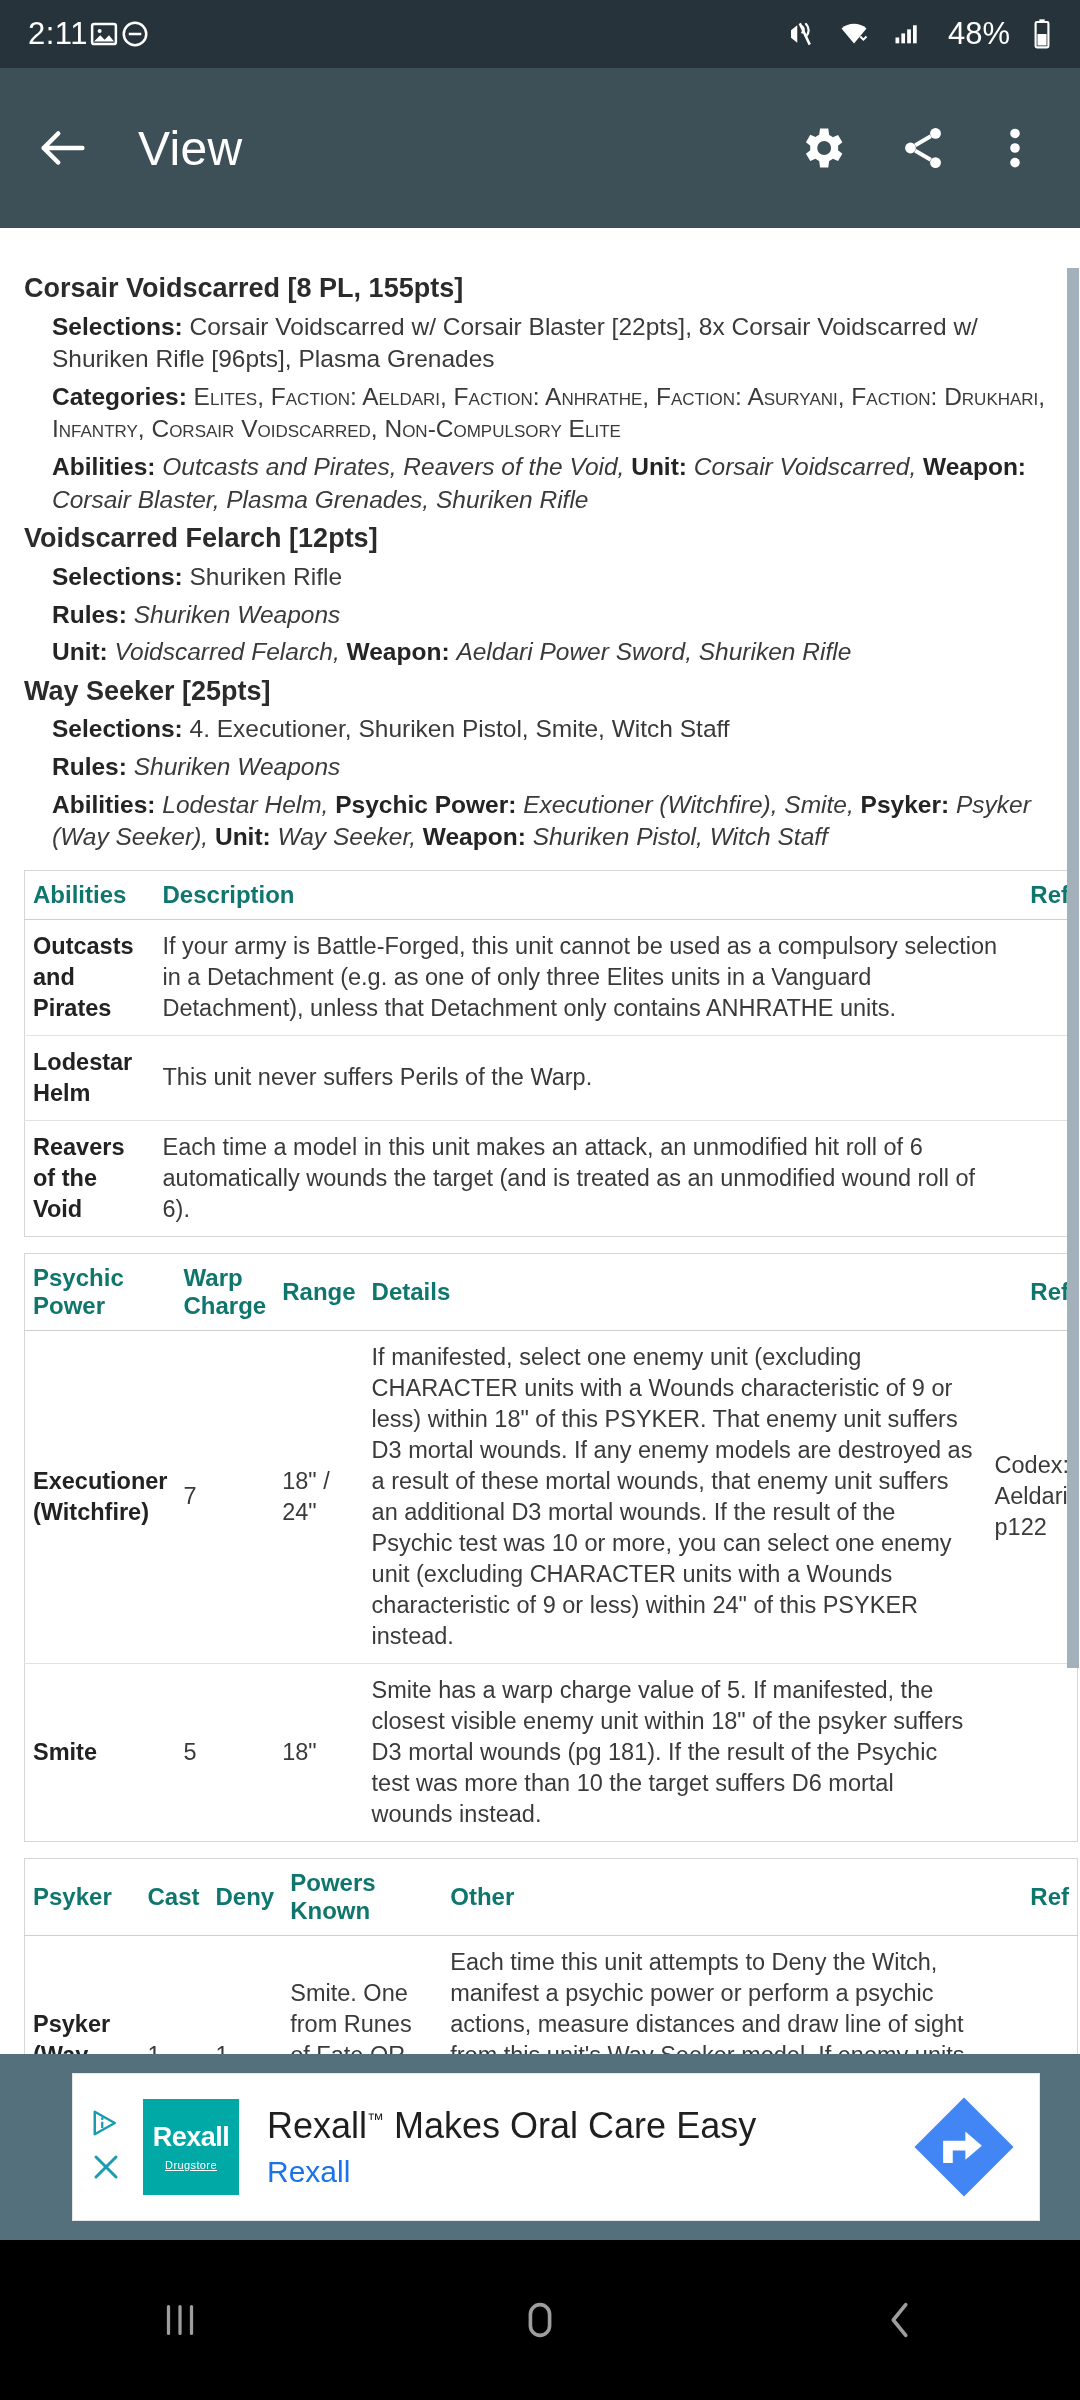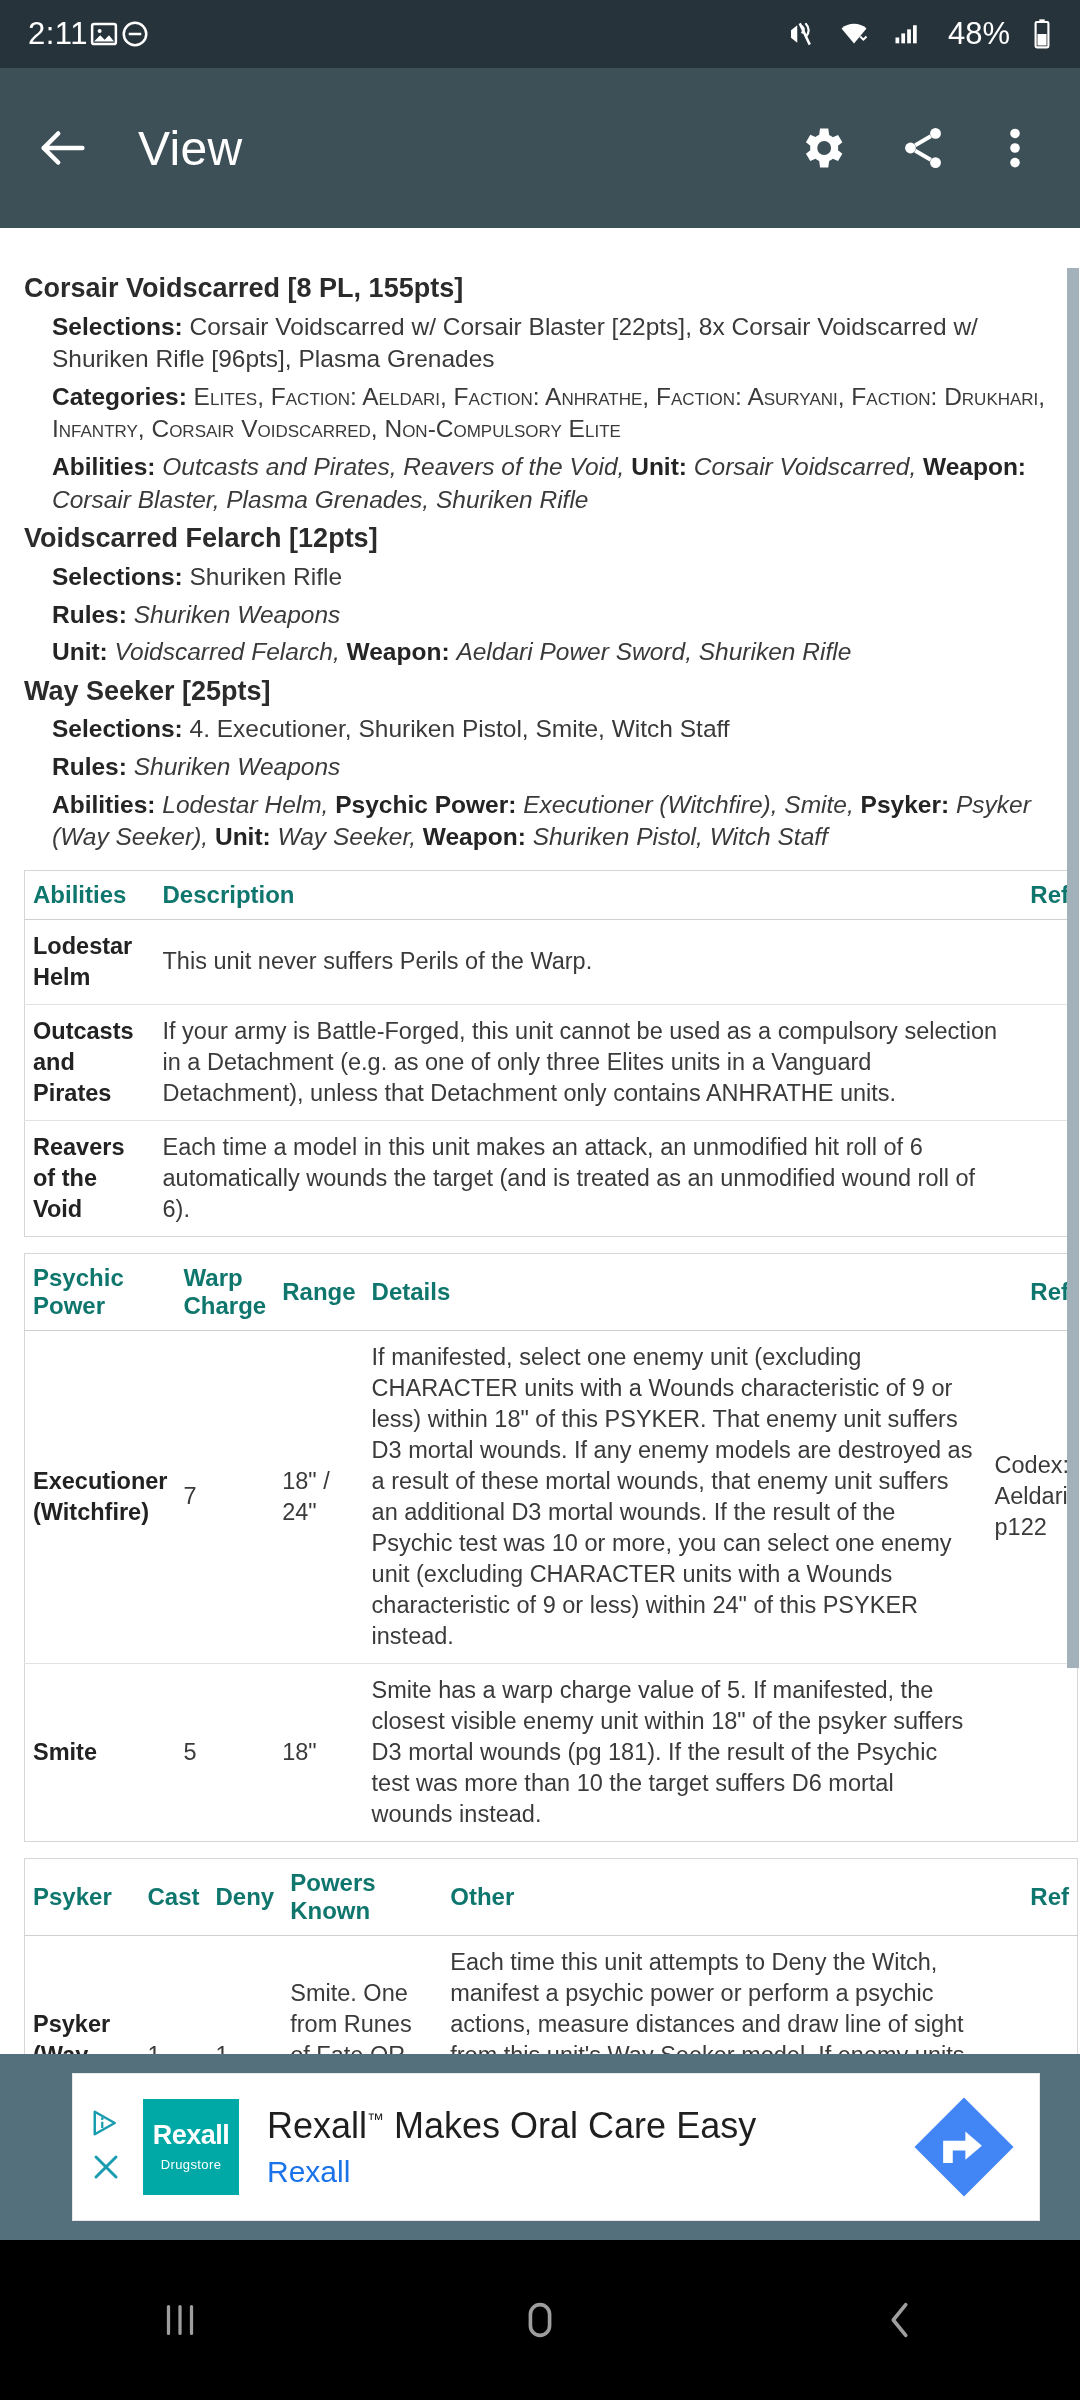--- a/index.html
+++ b/index.html
@@ -99,21 +99,21 @@
   .ad-badges {
     width: 60px; height: 100%; display: flex; flex-direction: column;
     align-items: center; justify-content: center; gap: 10px; padding-left: 6px;
   }
   .ad-logo {
     width: 96px; height: 96px; background: #00a9a6;
     display: flex; flex-direction: column; align-items: center; justify-content: center;
     margin-left: 10px; flex: 0 0 auto;
   }
   .ad-logo-main { color: #fff; font-size: 27px; font-weight: bold; letter-spacing: -.5px; line-height: 1; }
-  .ad-logo-sub { color: #fff; font-size: 13px; letter-spacing: .4px; margin-top: 8px; }
+  .ad-logo-sub { color: #fff; font-size: 11px; letter-spacing: .4px; margin-top: 8px; text-decoration: underline; }
   .ad-text { flex: 1 1 auto; padding-left: 28px; }
   .ad-headline { font-size: 36px; color: #1f1f1f; line-height: 1.15; }
   .ad-headline sup { font-size: 17px; vertical-align: super; }
   .ad-adv { font-size: 30px; color: #1a73e8; margin-top: 9px; }
   .ad-cta { width: 150px; display: flex; align-items: center; justify-content: center; }
 
   
   .navbar {
     position: absolute; bottom: 0; left: 0; width: 1080px; height: 160px;
     background: #000000; display: flex; align-items: center; justify-content: space-around;
@@ -230,27 +230,27 @@
     </div>
 
     <table class="gt">
       <tbody>
           <tr>
         <th style="width:130px">Abilities</th>
         <th>Description</th>
         <th class="r" style="width:70px">Ref</th>
       </tr>
       <tr>
+        <td class="k">Outcasts and Pirates</td>
+        <td>If your army is Battle-Forged, this unit cannot be used as a compulsory selection in a Detachment (e.g. as one of only three Elites units in a Vanguard Detachment), unless that Detachment only contains ANHRATHE units.</td>
+        <td class="r"></td>
+      </tr>
+      <tr>
         <td class="k">Lodestar Helm</td>
         <td>This unit never suffers Perils of the Warp.</td>
-        <td class="r"></td>
-      </tr>
-      <tr>
-        <td class="k">Outcasts and Pirates</td>
-        <td>If your army is Battle-Forged, this unit cannot be used as a compulsory selection in a Detachment (e.g. as one of only three Elites units in a Vanguard Detachment), unless that Detachment only contains ANHRATHE units.</td>
         <td class="r"></td>
       </tr>
       <tr>
         <td class="k">Reavers of the Void</td>
         <td>Each time a model in this unit makes an attack, an unmodified hit roll of 6 automatically wounds the target (and is treated as an unmodified wound roll of 6).</td>
         <td class="r"></td>
       </tr>
     </tbody>
       </table>
 

